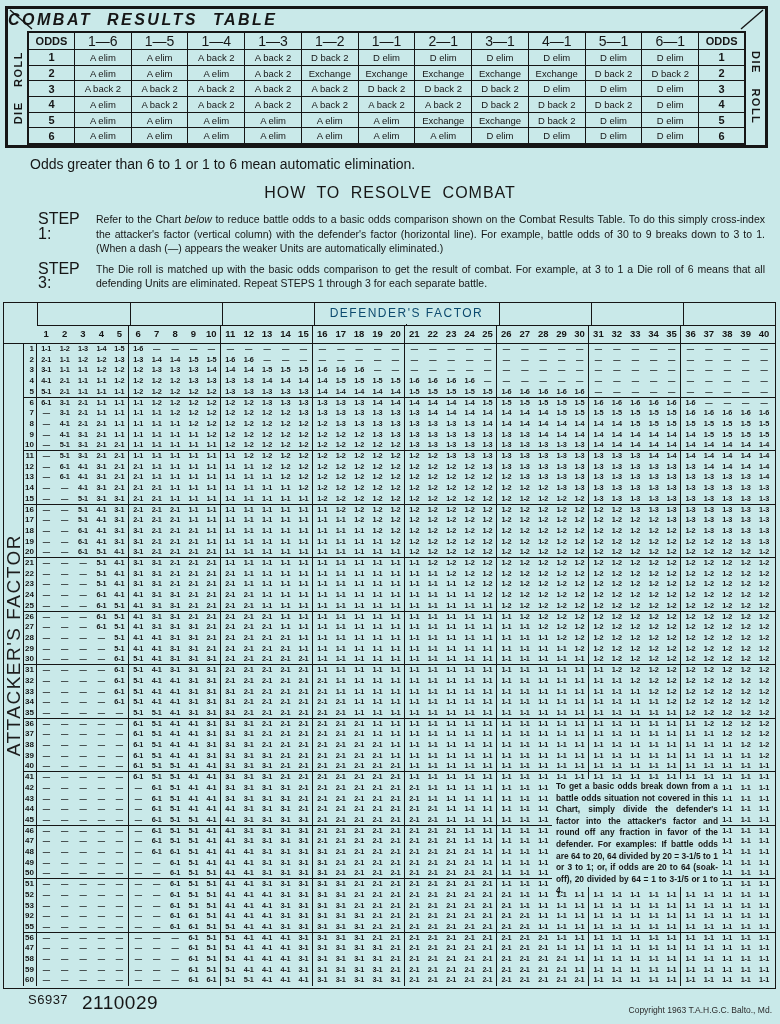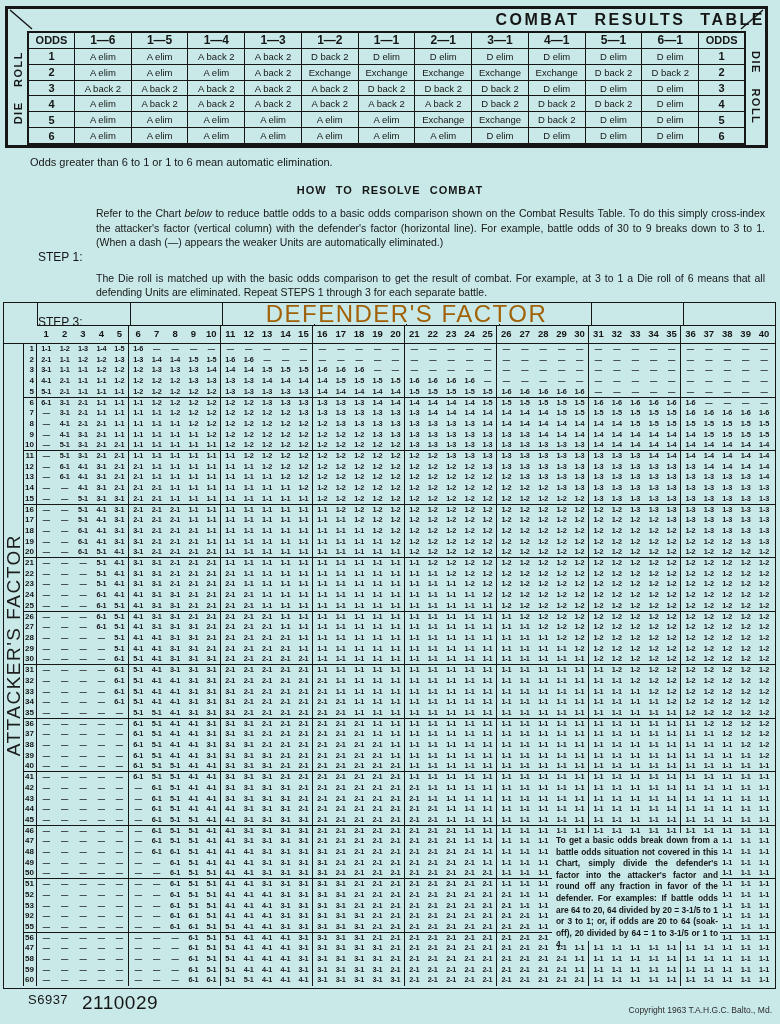--- a/index.html
+++ b/index.html
@@ -1,61 +1,61 @@
 <!DOCTYPE html>
 <html><head>
 <meta charset="utf-8">
 <style>
   html,body{margin:0;padding:0;}
   .page{position:relative;width:780px;height:1024px;background:#c9e9e9;overflow:hidden;
         font-family:"Liberation Sans",sans-serif;color:#161616;}
   
   .crt{position:absolute;left:5px;top:6px;width:763px;height:142px;border:3px solid #161616;box-sizing:border-box;}
-  .crt-title{height:22px;line-height:21px;text-align:right;font-size:16px;font-weight:bold;
-             letter-spacing:2.5px;word-spacing:8px;}
+  .crt-title{height:22px;line-height:21px;text-align:left;font-size:16px;font-weight:bold;
+             letter-spacing:2.5px;word-spacing:8px;font-style:italic;}
   .crt-grid{position:absolute;left:0;top:22px;right:0;bottom:0;display:flex;}
   .die-strip{width:19px;display:flex;align-items:center;justify-content:center;}
   .die-strip span{writing-mode:vertical-rl;font-weight:bold;font-size:11px;letter-spacing:1.5px;word-spacing:10px;white-space:nowrap;}
   .die-strip.left span{transform:rotate(180deg);}
   .crt-table{flex:1;display:flex;flex-direction:column;border:2px solid #161616;}
   .crt-row{display:flex;flex:1;border-top:1px solid #161616;}
   .crt-row.head{border-top:none;}
   .crt-cell{flex:1;border-left:1px solid #161616;display:flex;align-items:center;justify-content:center;
             font-size:9.5px;white-space:nowrap;overflow:hidden;}
-  .crt-cell.hd{font-weight:bold;font-size:12px;}
+  .crt-cell.hd{font-weight:normal;font-size:14px;}
   .crt-cell.die{flex:0 0 45px;font-weight:bold;font-size:11px;}
   .crt-cell.noL{border-left:none;}
   .crt-diag{position:absolute;left:0;top:0;width:100%;height:100%;pointer-events:none;}
-  .crt-footnote{position:absolute;left:30px;top:156px;font-size:11px;}
+  .crt-footnote{position:absolute;left:30px;top:156px;font-size:14px;}
   
   .howto{position:absolute;left:0;top:184px;width:780px;}
-  .howto-title{text-align:center;font-weight:bold;font-size:11px;letter-spacing:1px;word-spacing:5px;margin-bottom:10px;}
+  .howto-title{text-align:center;font-weight:normal;font-size:16px;letter-spacing:1px;word-spacing:5px;margin-bottom:10px;}
   .step{display:flex;margin:0 15px 6px 38px;}
-  .step-label{flex:0 0 58px;font-size:12px;line-height:14.6px;margin-top:44px;}
+  .step-label{flex:0 0 58px;font-size:16px;line-height:14.6px;}
   .step-body{flex:1;font-size:10.5px;line-height:14.6px;text-align:justify;}
   .step-body i{font-style:italic;margin-top:12px;}
   
   .dchart{position:absolute;left:3px;top:302px;width:773px;height:687px;border:1.5px solid #161616;box-sizing:border-box;}
   .dtitle{margin-left:33px;height:22px;border-bottom:1px solid #161616;position:relative;text-align:center;border-left:1px solid #161616;}
   .dtitle .gv{position:absolute;top:0;bottom:0;width:1px;background:#161616;}
   .dtitle .txt{position:relative;z-index:2;display:inline-block;background:#c9e9e9;padding:0 12px;
-               font-size:24px;line-height:21px;letter-spacing:1.5px;color:#a16207;white-space:nowrap;}
+               font-size:12px;line-height:21px;letter-spacing:1.5px;color:#0c4a6e;white-space:nowrap;}
   .dhead{display:flex;padding-left:33px;height:17px;border-bottom:1.5px solid #161616;box-sizing:content-box;}
   .dhead .hc{flex:0 0 18.42px;box-sizing:border-box;text-align:center;font-weight:bold;font-size:9.5px;line-height:16px;}
   .vline{border-right:1.2px solid #161616;}
   .dbody{margin-left:19px;}
   .drow{display:flex;height:10.71px;box-sizing:border-box;}
   .drow.hline{border-bottom:1.3px solid #161616;}
   .drow .rl{flex:0 0 14px;box-sizing:border-box;border-left:1px solid #161616;border-right:1px solid #161616;
             font-weight:bold;font-size:8px;text-align:right;padding-right:2px;line-height:10.2px;}
   .drow .dc{flex:0 0 18.42px;box-sizing:border-box;text-align:center;font-size:7.3px;font-weight:bold;
             line-height:10.2px;letter-spacing:-0.2px;white-space:nowrap;overflow:hidden;}
   .afl{position:absolute;left:0;top:0;bottom:0;width:19px;display:flex;align-items:center;justify-content:center;z-index:2;}
   .afl span{writing-mode:vertical-rl;transform:rotate(180deg);font-size:19px;letter-spacing:1.5px;color:#1d1d1d;white-space:nowrap;}
-  .dnote{position:absolute;left:548px;top:530px;width:168px;height:108px;background:#c9e9e9;z-index:3;
+  .dnote{position:absolute;left:548px;top:476px;width:168px;height:108px;background:#c9e9e9;z-index:3;
          box-sizing:border-box;padding:2px 2px 0 4px;font-size:8.4px;font-weight:bold;line-height:11.6px;text-align:justify;}
   
   .f-left1{position:absolute;left:28px;top:992px;font-size:13px;letter-spacing:0.5px;}
   .f-left2{position:absolute;left:82px;top:992px;font-size:19px;letter-spacing:0.5px;}
   .f-copy{position:absolute;right:8px;top:1005px;font-size:8.5px;color:#2c2c2c;}
 </style>
 </head>
 <body>
 
 <div class="page">

